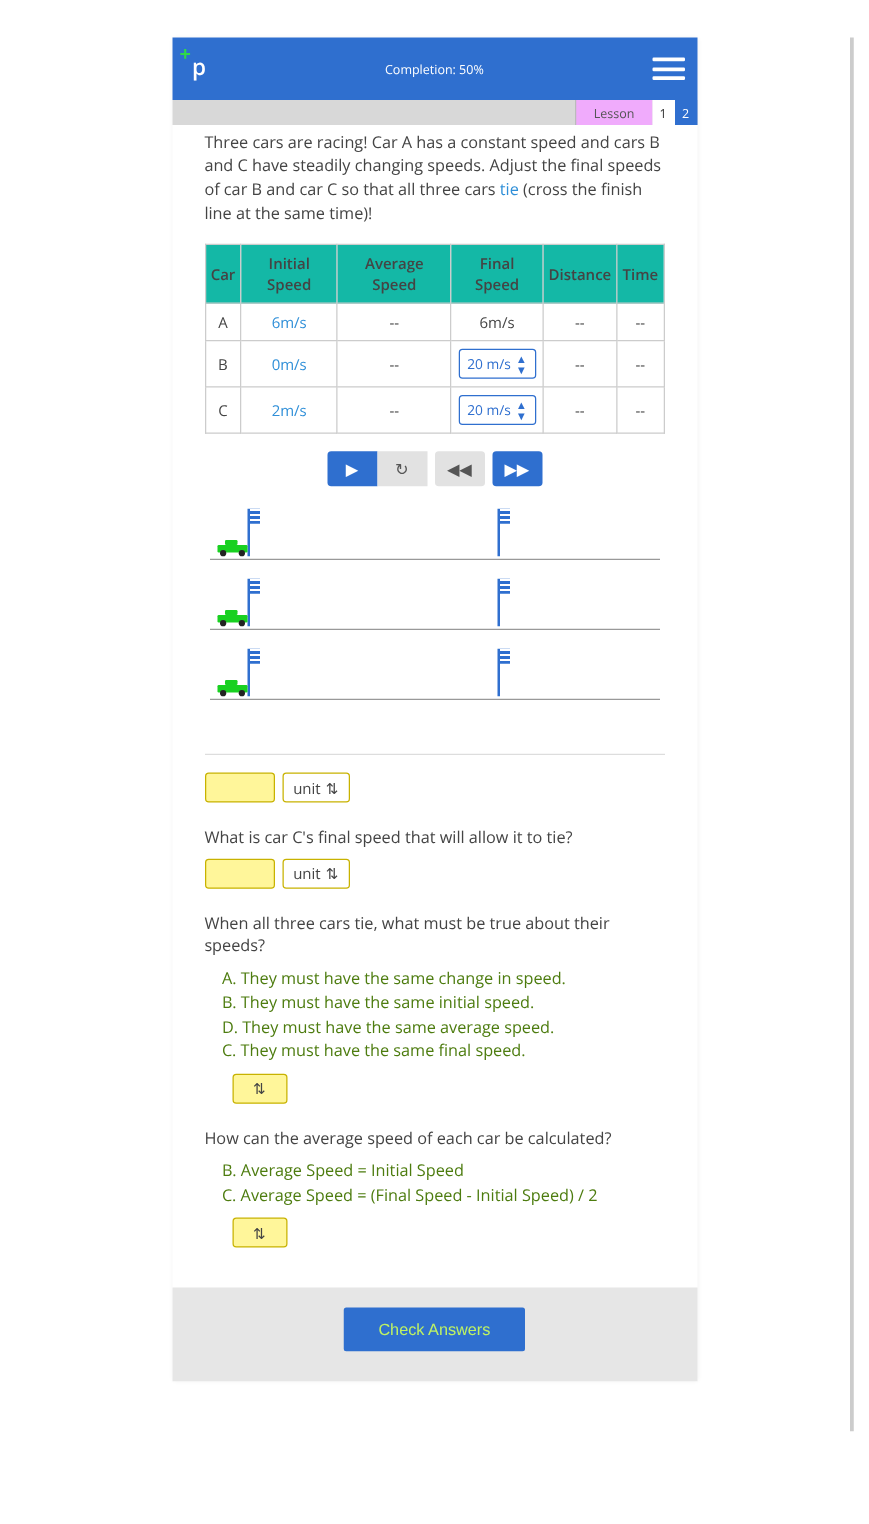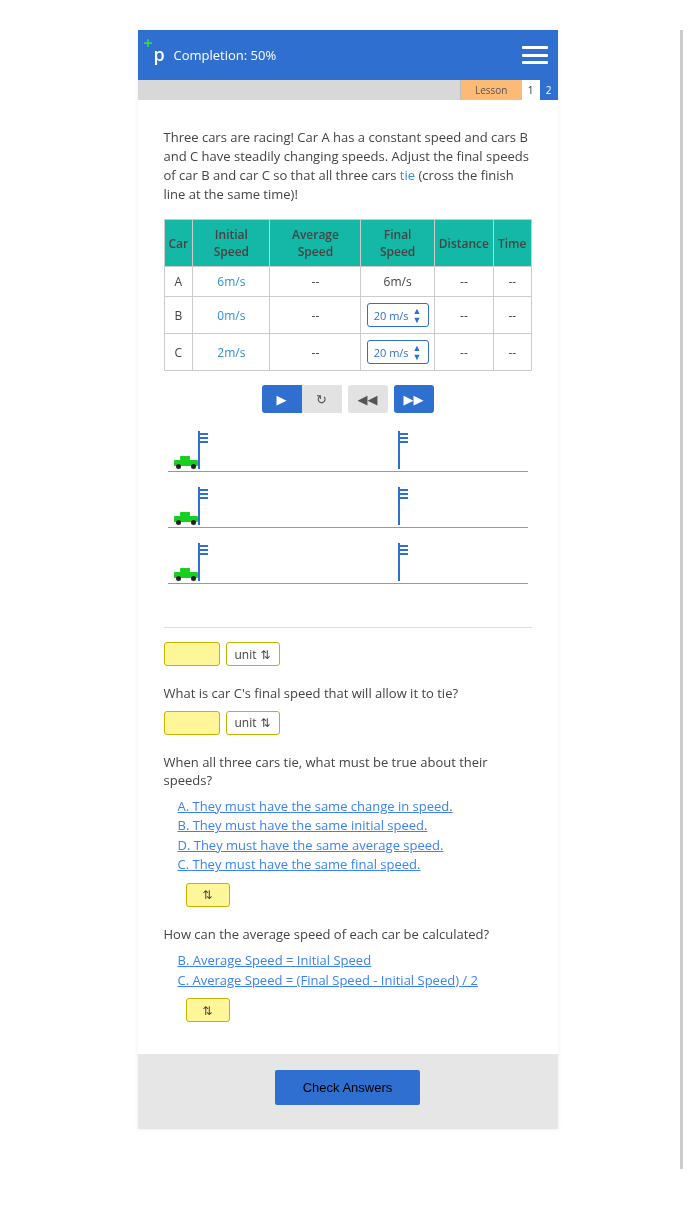--- a/index.html
+++ b/index.html
@@ -4,29 +4,29 @@
 <style>
 * { box-sizing: border-box; margin: 0; padding: 0; }
 body { font-family: "Open Sans", Arial, sans-serif; font-size: 13px; color: #444; background: #fff; }
 .page { width: 695px; margin: 0 auto; padding: 0 0 40px; position: relative; }
 .vline { position: absolute; right: 12px; top: 0; bottom: 0; width: 3px; background: #ccc; }
 .panel { width: 420px; margin: 30px auto 0; background: #fff; box-shadow: 0 0 4px rgba(0,0,0,0.08); }
 .topbar { background: #2f6fcf; color: #fff; height: 50px; display: flex; align-items: center; padding: 0 10px; position: relative; }
 .logo { width: 26px; height: 26px; position: relative; font-size: 18px; font-weight: 600; color:#fff; }
 .logo::before { content:"+"; position:absolute; left:-4px; top:-10px; color:#2fd94a; font-size:16px; font-weight:bold; }
 .logo span { position:relative; left:6px; top:0px; }
-.top-center { flex: 1; font-size: 13px; line-height: 1.4; }
+.top-center { flex: 1; text-align: center; font-size: 10px; line-height: 1.4; }
 .hamburger { width: 26px; height: 22px; display: flex; flex-direction: column; justify-content: space-between; cursor: pointer; padding:2px 0; }
 .hamburger div { height: 3px; background: #fff; border-radius:1px; }
 .tabbar { background: #d8d8d8; height: 20px; display: flex; justify-content: flex-end; font-size: 10px; }
-.tabbar .lesson { background:#fdba74; color:#555; padding: 0 14px; line-height:20px; border-left:1px solid #bbb; }
+.tabbar .lesson { background:#f0abfc; color:#555; padding: 0 14px; line-height:20px; border-left:1px solid #bbb; }
 .tabbar .num { width:18px; text-align:center; line-height:20px; }
 .tabbar .num.active { background:#fff; color:#333; }
 .tabbar .num.other { background:#2f6fcf; color:#fff; }
-.content { padding: 28px 26px 14px; }
+.content { padding: 4px 26px 14px; }
 .prompt { font-size: 13px; line-height: 1.45; margin-bottom: 16px; }
 .prompt .hl { color:#2f8fd8; }
 table.cars { border-collapse: collapse; width: 100%; font-size: 12px; margin-bottom: 14px; }
 table.cars th, table.cars td { border: 1px solid #ccc; padding: 6px 4px; text-align: center; }
 table.cars th { background: #14b8a6; font-weight: 600; }
 table.cars .ispd { color:#2f8fd8; }
 .stepper { display:inline-flex; align-items:center; background:#fff; border:1px solid #2f6fcf; border-radius:3px; padding:2px 6px; color:#2f6fcf; font-size:11px; }
 .stepper .chev { margin-left:4px; font-size:9px; line-height:1; }
 .ctrlrow { display:flex; justify-content:center; gap:0; margin-bottom:14px; }
 .ctrlrow button { width:40px; height:28px; border:none; font-size:13px; cursor:pointer; }
@@ -42,24 +42,24 @@
 .car .body { position:absolute; bottom:3px; left:0; right:0; height:6px; background:#18d020; border-radius:1px; }
 .car .cab { position:absolute; bottom:9px; left:6px; width:10px; height:4px; background:#18d020; border-radius:1px; }
 .car .wh { position:absolute; bottom:0; width:5px; height:5px; background:#222; border-radius:50%; }
 .car .w1{left:2px;} .car .w2{right:2px;}
 .divider { border-top:1px solid #ddd; margin: 14px 0; }
 .q { font-size:13px; margin-bottom:8px; line-height:1.4; }
 .inprow { display:flex; gap:6px; margin-bottom:18px; }
 .ans-input { width:56px; height:24px; background:#fff69a; border:1px solid #c8b200; border-radius:3px; padding:0 4px; }
 .unit-btn { height:24px; background:#fff; border:1px solid #c8b200; border-radius:3px; padding:0 8px; font-size:12px; display:inline-flex; align-items:center; gap:4px; cursor:pointer; }
 .mc { list-style:none; padding-left:14px; margin-bottom:8px; }
-.mc li { color:#3b82f6; font-size:13px; line-height:1.5; padding-left:16px; text-indent:-16px;text-decoration:underline; }
+.mc li { color:#4d7c0f; font-size:13px; line-height:1.5; padding-left:16px; text-indent:-16px; }
 .mc-select { width:44px; height:24px; background:#fff69a; border:1px solid #c8b200; border-radius:3px; margin-left:22px; margin-bottom:18px; text-align:center; font-size:12px; cursor:pointer; display:flex; align-items:center; justify-content:center; }
 .footer { background:#e6e6e6; padding:16px 0 24px; text-align:center; }
-.check-btn { background:#2f6fcf; color:#000000; border:none; padding:10px 28px; font-size:13px; border-radius:2px; cursor:pointer; }
+.check-btn { background:#2f6fcf; color:#bef264; border:none; padding:10px 28px; font-size:13px; border-radius:2px; cursor:pointer; }
 </style>
 </head>
 <body>
 
 <div class="page">
  <div class="vline"></div>
  <div class="panel">
 
   <div class="topbar">
     <div class="logo"><span>p</span></div>

